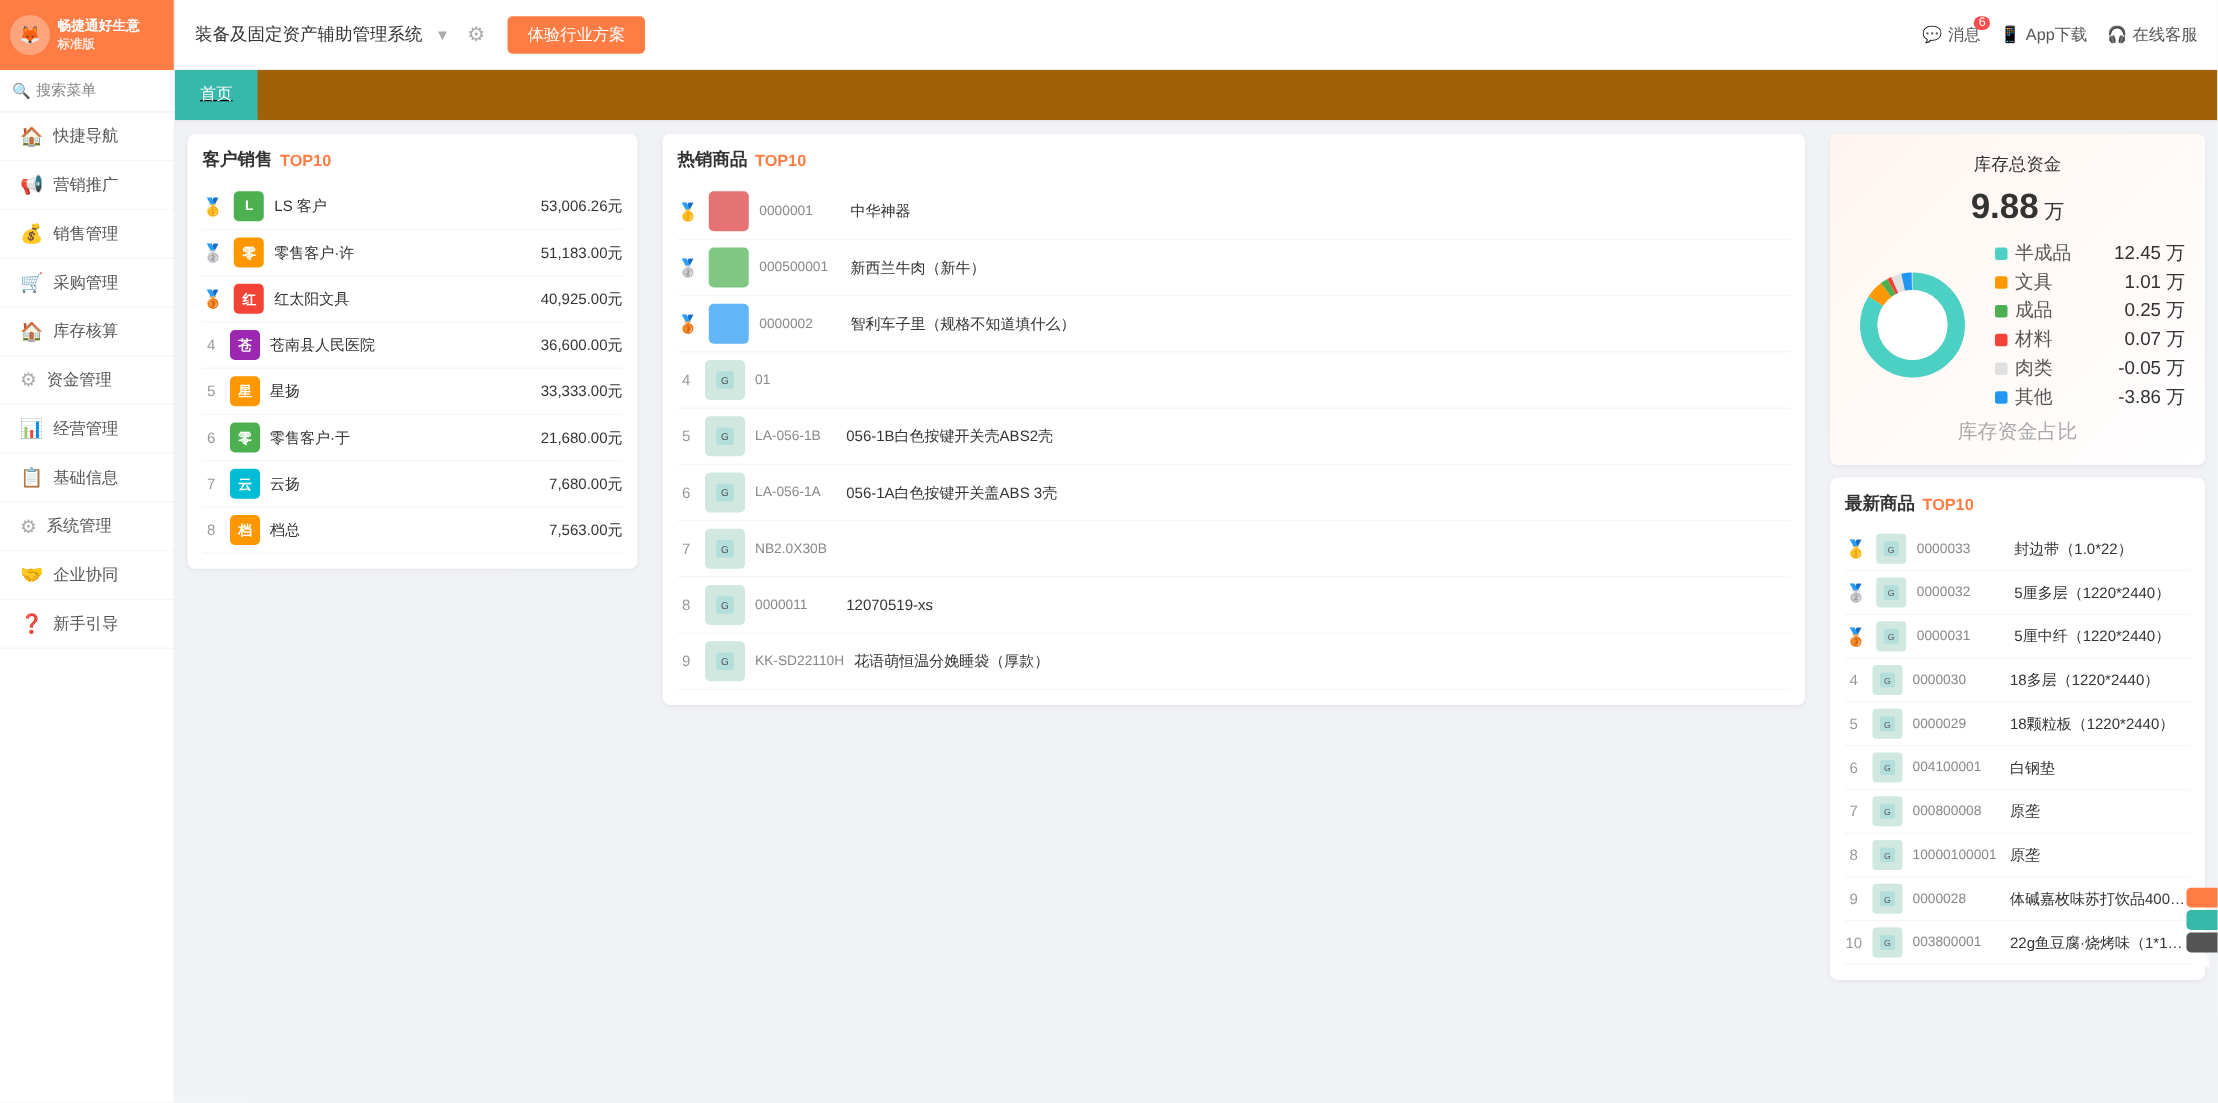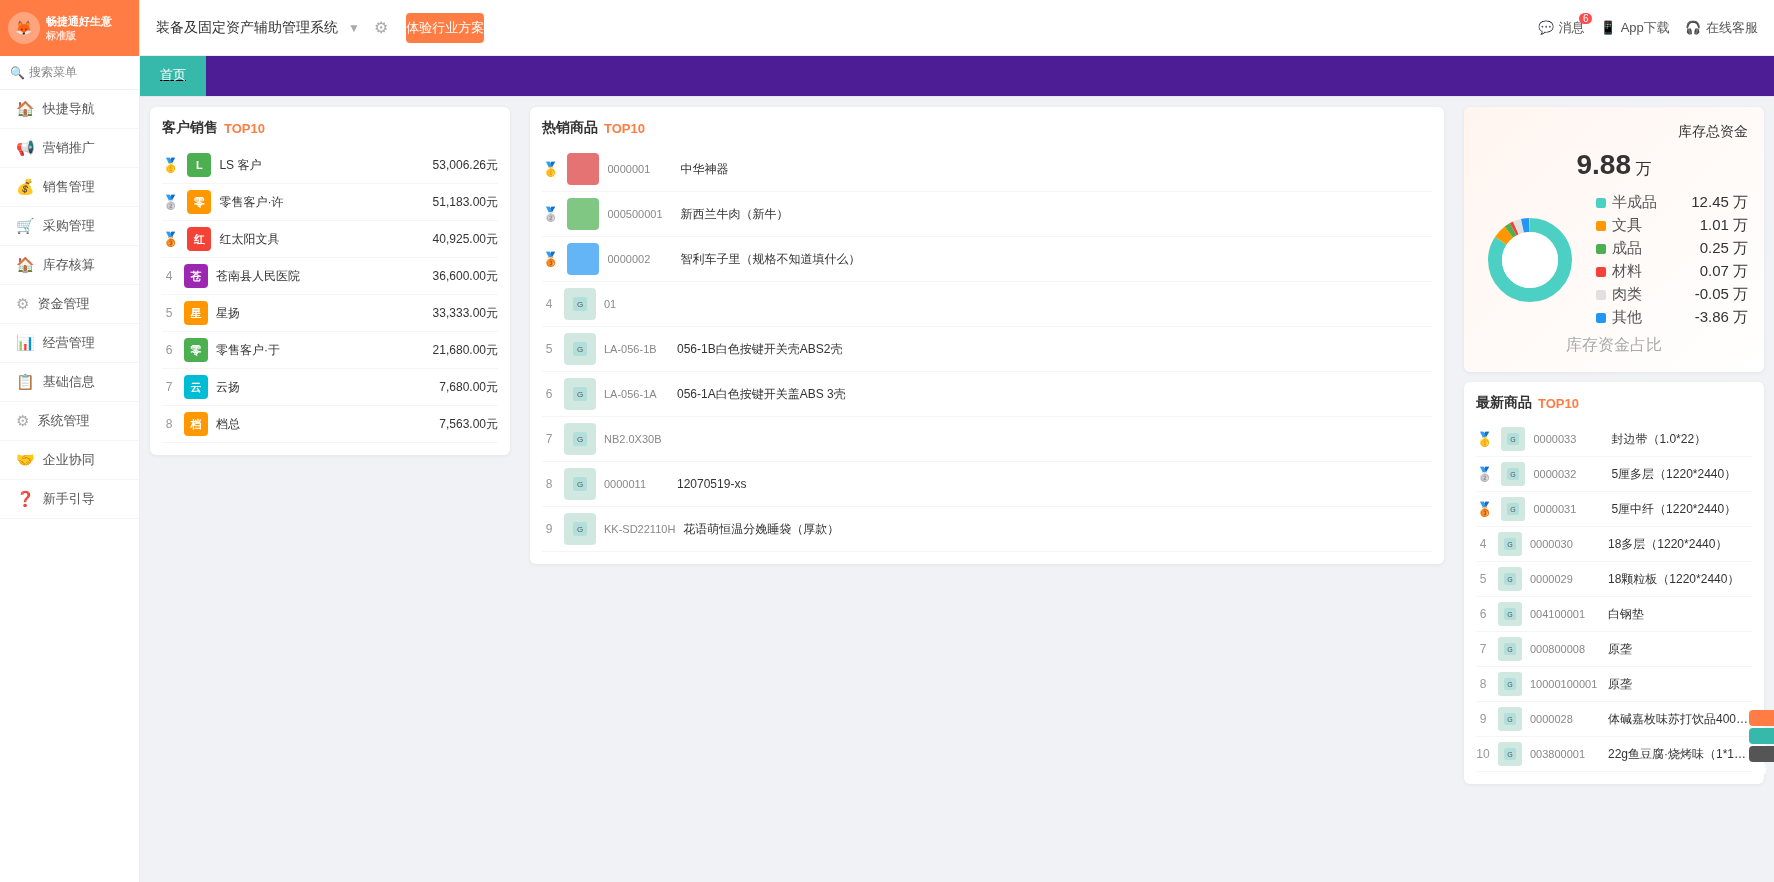--- a/index.html
+++ b/index.html
@@ -91,21 +91,21 @@
       color: #aaa;
       cursor: pointer;
       font-size: 16px;
       margin-left: 4px;
     }
     .topbar-trial-btn {
       background: #ff7d45;
       color: white;
       border: none;
       border-radius: 4px;
-      padding: 6px 0;
+      padding: 6px 16px;
       font-size: 13px;
       cursor: pointer;
       margin-left: 8px;
     }
     .topbar-right {
       margin-left: auto;
       display: flex;
       align-items: center;
       gap: 16px;
       color: #555;
@@ -125,21 +125,21 @@
       background: #ff4d4f;
       color: white;
       border-radius: 10px;
       font-size: 10px;
       padding: 0 4px;
     }
 
     
     .page-tabs {
       display: flex;
-      background: #4c1d95;
+      background: #a16207;
       border-bottom: 1px solid #e8e8e8;
       flex-shrink: 0;
       text-decoration: underline;
     }
     .page-tab {
       padding: 10px 20px;
       font-size: 13px;
       cursor: pointer;
       color: #555;
       border-bottom: 2px solid transparent;
@@ -295,21 +295,21 @@
     .inventory-panel {
       background: linear-gradient(135deg, #fff5f0, #fff);
       border-radius: 6px;
       padding: 16px;
       box-shadow: 0 1px 4px rgba(0,0,0,0.06);
     }
     .inventory-title {
       font-size: 14px;
       color: #333;
       margin-bottom: 8px;
-      text-align: right;
+      text-align: center;
     }
     .inventory-total {
       text-align: center;
       font-size: 16px;
       color: #333;
       margin-bottom: 12px;
     }
     .inventory-total .amount {
       font-size: 28px;
       font-weight: bold;

